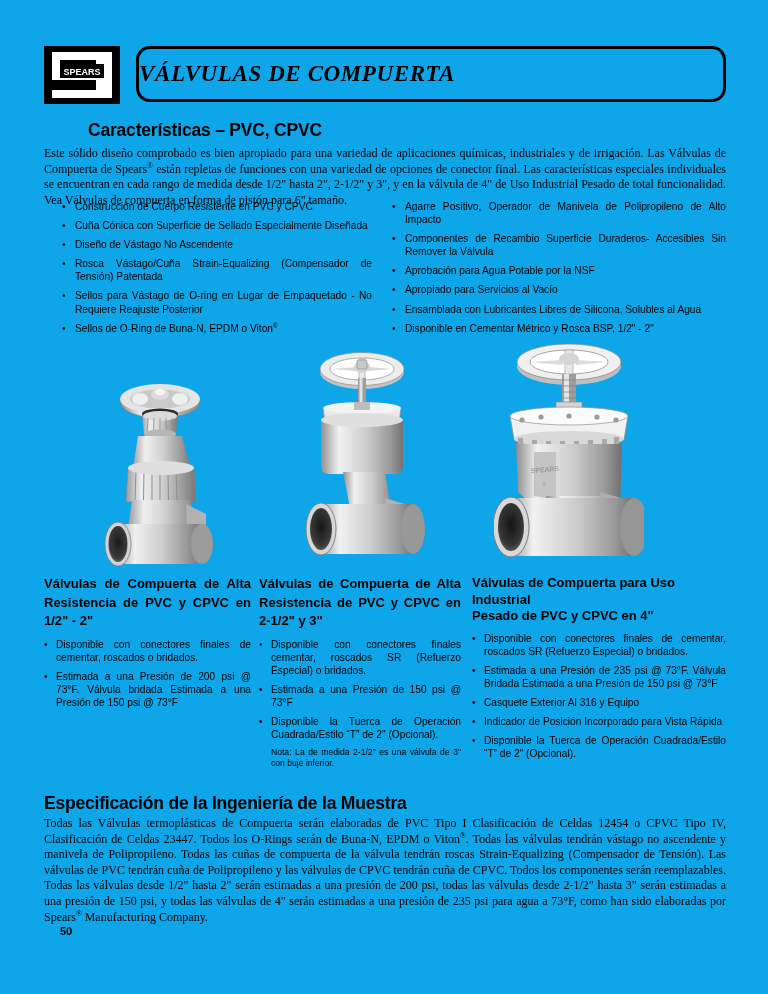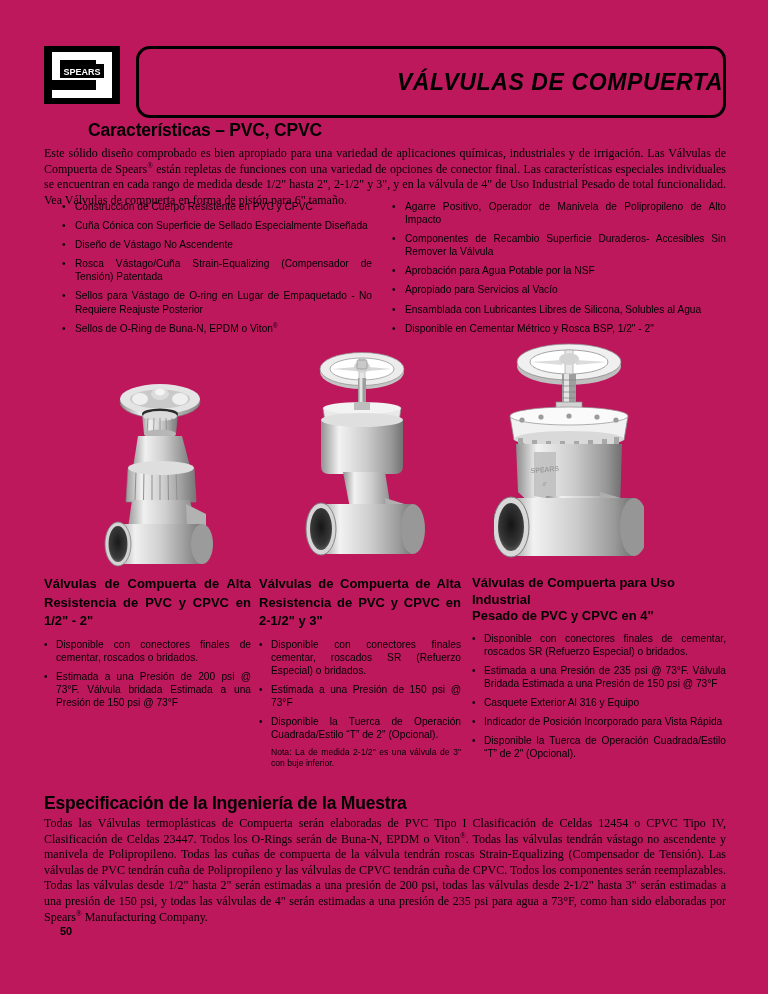--- a/index.html
+++ b/index.html
@@ -10,21 +10,21 @@
   }
   body {
     font-family: "Liberation Sans", sans-serif;
     color: #000000;
   }
   #page {
     position: relative;
     width: 768px;
     height: 994px;
     margin: 0 auto;
-    background: #be185d;
+    background: #0ea5e9;
     overflow: hidden;
   }
 
   
   .header {
     position: absolute;
     left: 44px;
     top: 44px;
     width: 682px;
     height: 62px;
@@ -37,27 +37,28 @@
     height: 58px;
     background: #000000;
     overflow: hidden;
   }
   .logo svg { display: block; }
   .title-plate {
     position: absolute;
     left: 92px;
     top: 2px;
     right: 0;
-    height: 72px;
+    height: 56px;
     border: 3px solid #000000;
     border-radius: 14px;
     box-sizing: border-box;
     display: flex;
     align-items: center;
-    justify-content: flex-end;
+    justify-content: flex-start;
+    font-family: Liberation Serif, serif;
   }
   .title-plate .title-text {
     font-size: 23px;
     font-weight: bold;
     font-style: italic;
     letter-spacing: 0.6px;
   }
 
   
   .sec-heading {

